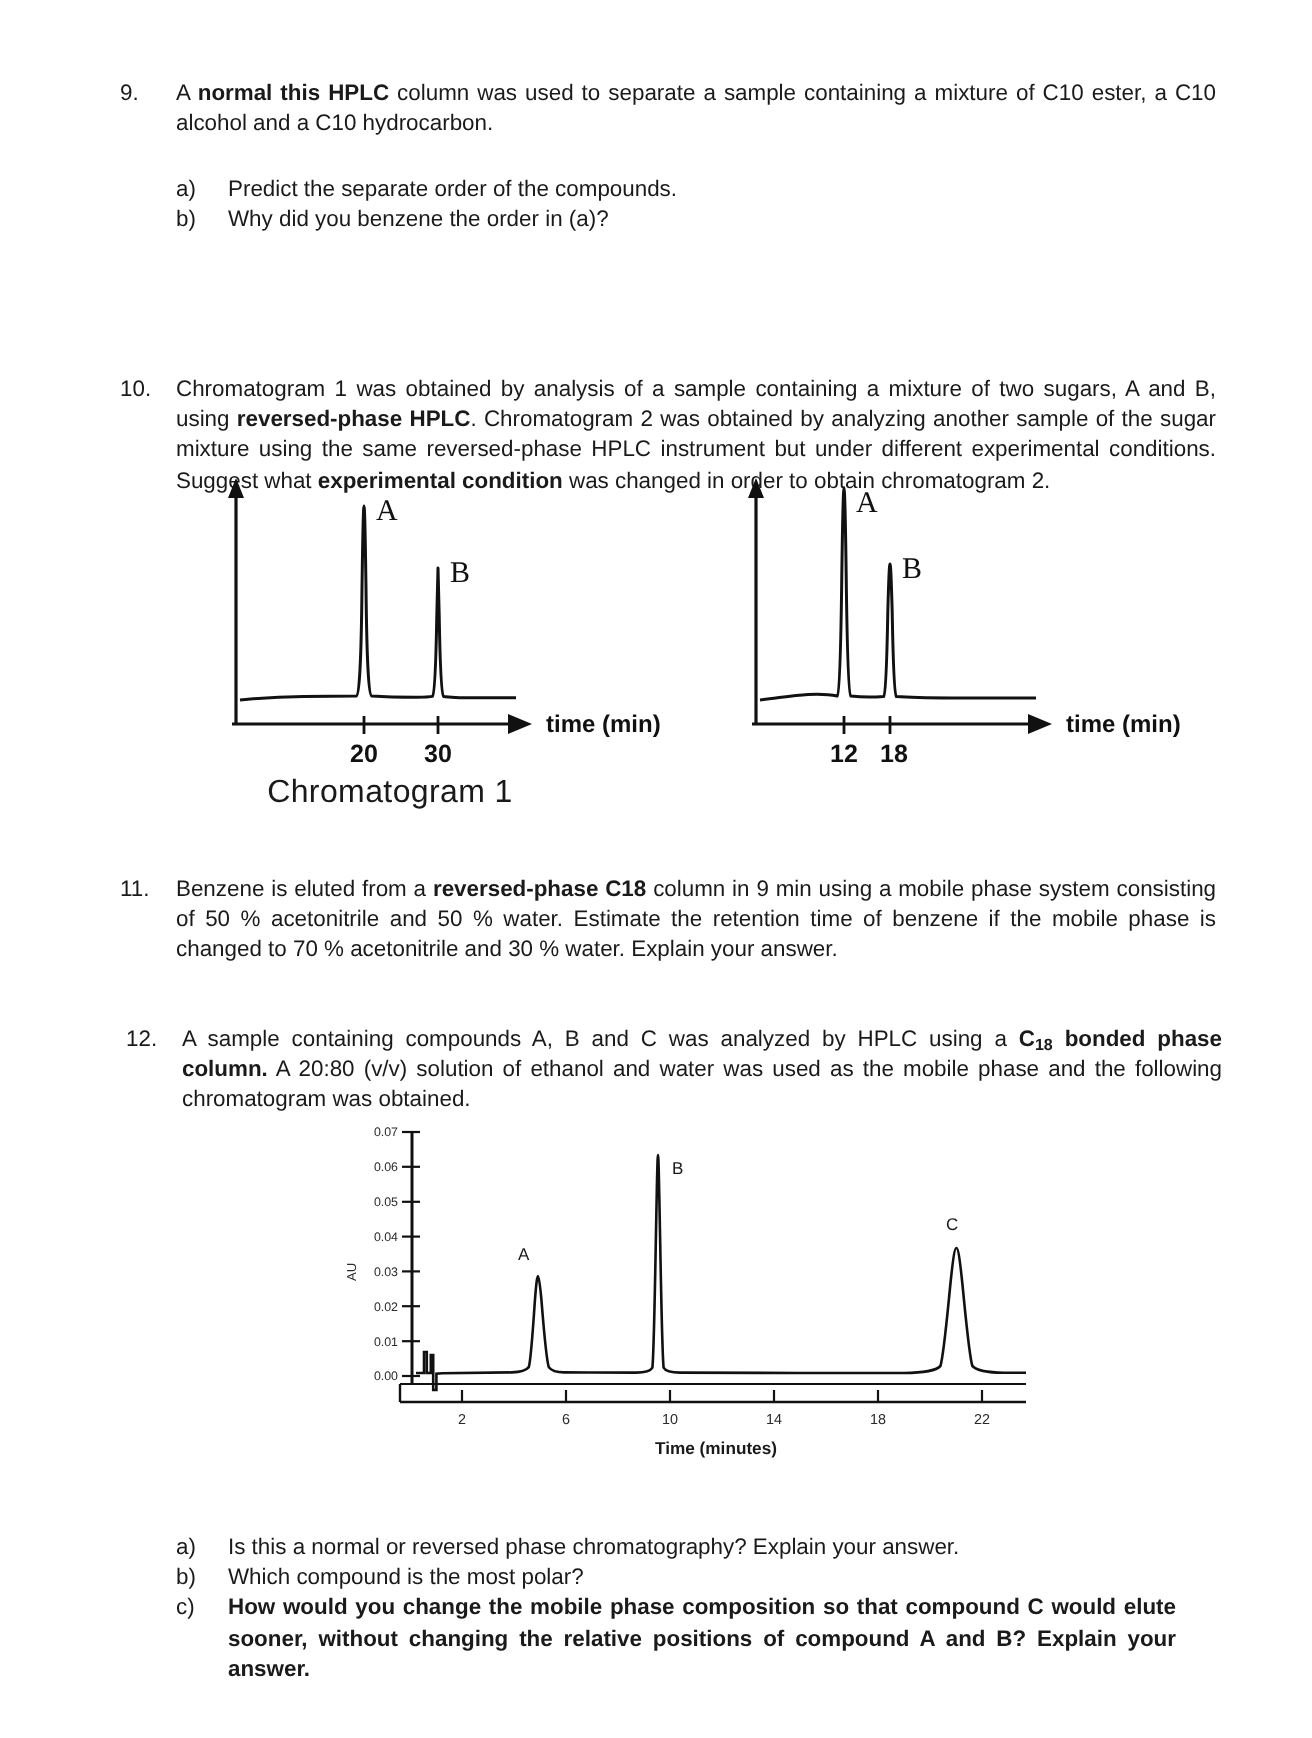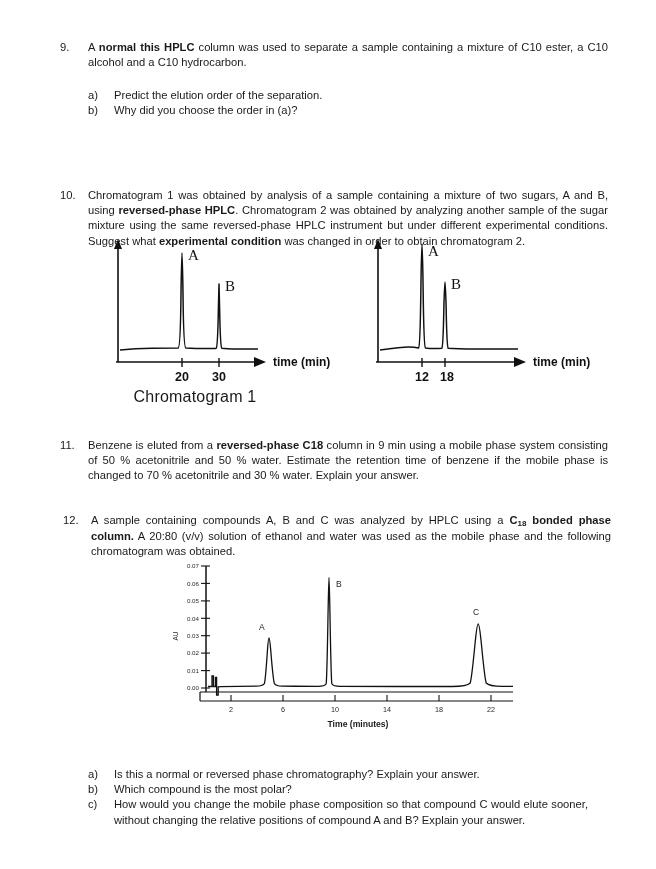--- a/index.html
+++ b/index.html
@@ -95,25 +95,25 @@
   <div class="q" style="left:52px; top:40px; width:556px;">
     <div class="q-num">9.</div>
     <div class="q-body" style="width:520px;">
       A <b>normal this HPLC</b> column was used to separate a sample containing a mixture of C10 ester, a C10 alcohol and a C10 hydrocarbon.
     </div>
   </div>
 
   <div class="sub-list" style="left:88px; top:88px; width:480px;">
     <div class="sub-row">
       <div class="sub-lab">a)</div>
-      <div class="sub-txt">Predict the elution order of the separation.</div>
+      <div class="sub-txt">Predict the separate order of the compounds.</div>
     </div>
     <div class="sub-row">
       <div class="sub-lab">b)</div>
-      <div class="sub-txt">Why did you choose the order in (a)?</div>
+      <div class="sub-txt">Why did you benzene the order in (a)?</div>
     </div>
   </div>
 
   <div class="q" style="left:52px; top:140px; width:556px;margin-top:48px;">
     <div class="q-num">10.</div>
     <div class="q-body" style="width:520px;">
       Chromatogram 1 was obtained by analysis of a sample containing a mixture of two sugars, A and B, using <b>reversed-phase HPLC</b>. Chromatogram 2 was obtained by analyzing another sample of the sugar mixture using the same reversed-phase HPLC instrument but under different experimental conditions. Suggest what <b>experimental condition</b> was changed in order to obtain chromatogram 2.
     </div>
   </div>
 
@@ -289,17 +289,17 @@
     <div class="sub-row">
       <div class="sub-lab">a)</div>
       <div class="sub-txt">Is this a normal or reversed phase chromatography? Explain your answer.</div>
     </div>
     <div class="sub-row">
       <div class="sub-lab">b)</div>
       <div class="sub-txt">Which compound is the most polar?</div>
     </div>
     <div class="sub-row">
       <div class="sub-lab">c)</div>
-      <div class="sub-txt just" style="width:472px;">How would you change the mobile phase composition so that compound C would elute sooner, without changing the relative positions of compound A and B? Explain your answer.</div>
+      <div class="sub-txt just" style="width:472px;font-weight:bold;">How would you change the mobile phase composition so that compound C would elute sooner, without changing the relative positions of compound A and B? Explain your answer.</div>
     </div>
   </div>
 
 </div>
 
 </body></html>

